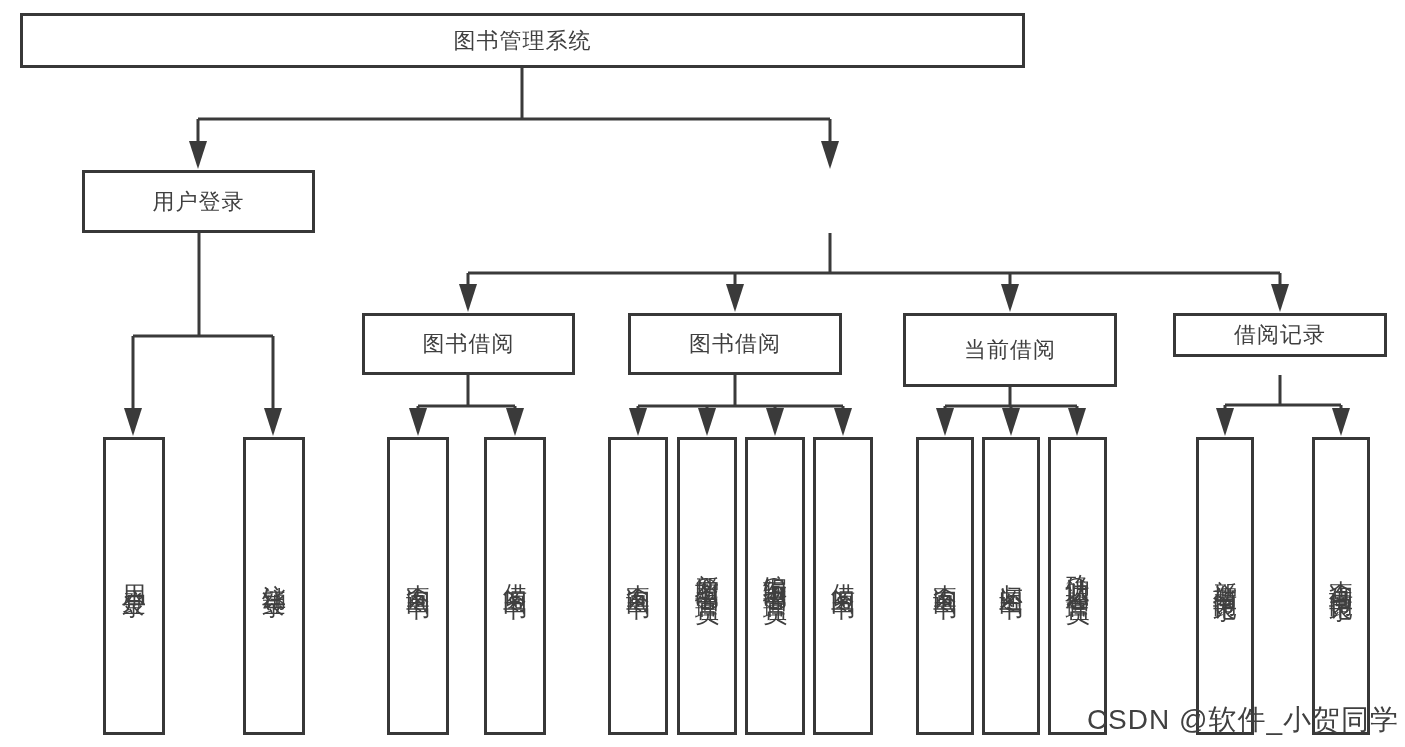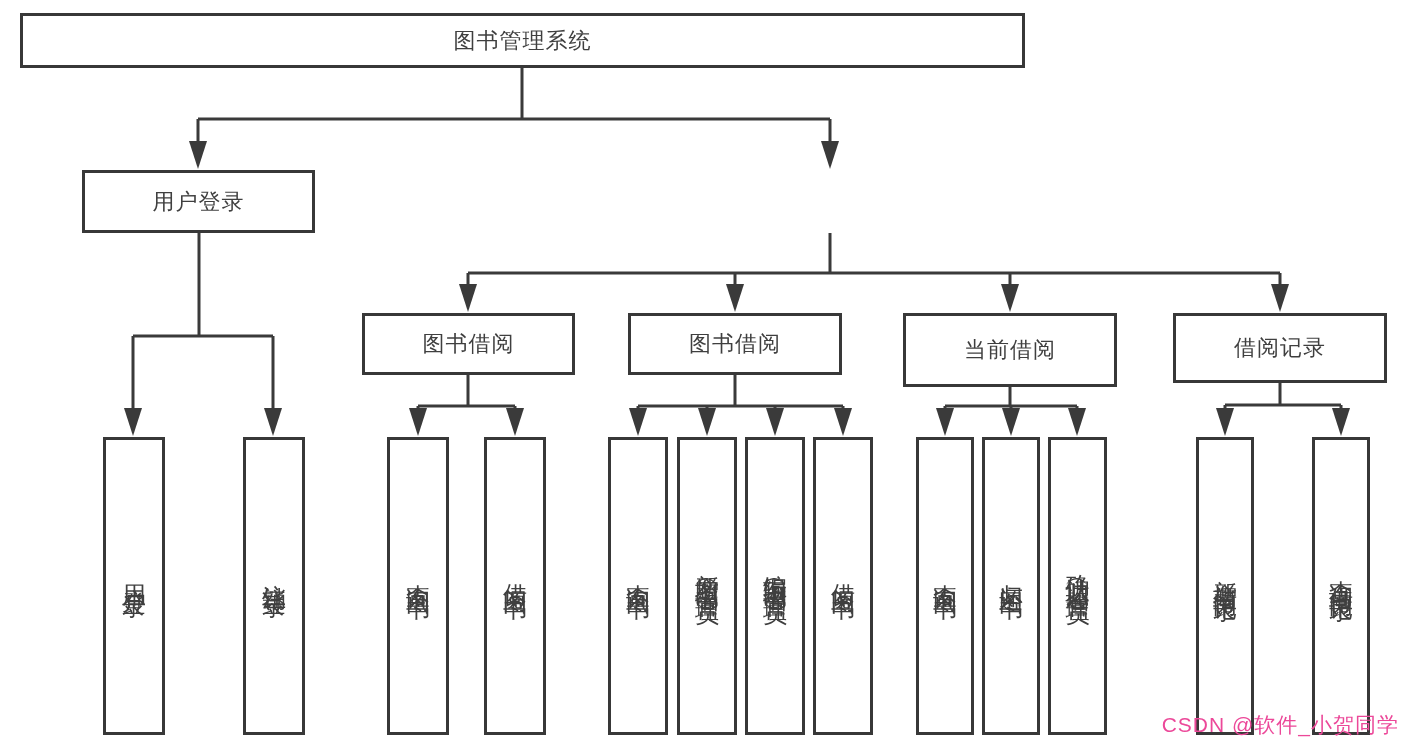--- a/index.html
+++ b/index.html
@@ -4,21 +4,21 @@
 <style>
   html,body{margin:0;padding:0;background:#fff;}
   #stage{position:relative;width:1405px;height:747px;background:#ffffff;overflow:hidden;
          font-family:"Liberation Sans","DejaVu Sans",sans-serif;}
   #wires{position:absolute;left:0;top:0;width:1405px;height:747px;}
   .box{position:absolute;box-sizing:border-box;border:3px solid #383838;background:#fff;
        display:flex;align-items:center;justify-content:center;color:#3f3f3f;text-align:center;}
   .h{font-size:22px;letter-spacing:1px;}
   .v{font-size:24px;padding-bottom:26px;}
   .v .vt{writing-mode:vertical-lr;text-orientation:mixed;letter-spacing:4px;line-height:1;}
-  #watermark{position:absolute;right:6px;bottom:8px;font-size:21px;color:#ec4899;
+  #watermark{position:absolute;right:6px;bottom:8px;font-size:28px;color:#404040;
              letter-spacing:1px;white-space:nowrap;}
 </style>
 </head>
 <body>
 
 <div id="stage">
 
   <svg id="wires" viewBox="0 0 1405 747" xmlns="http://www.w3.org/2000/svg">
     <g stroke="#3a3a3a" stroke-width="3" fill="none">
 
@@ -69,21 +69,21 @@
 
   <div class="box h" style="left:362px;top:313px;width:213px;height:62px">
     <span>图书借阅</span>
   </div>
   <div class="box h" style="left:628px;top:313px;width:214px;height:62px">
     <span>图书借阅</span>
   </div>
   <div class="box h" style="left:903px;top:313px;width:214px;height:74px">
     <span>当前借阅</span>
   </div>
-  <div class="box h" style="left:1173px;top:313px;width:214px;height:70px">
+  <div class="box h" style="left:1173px;top:313px;width:214px;height:44px">
     <span>借阅记录</span>
   </div>
 
   <div class="box v" style="left:103px;top:437px;width:62px;height:298px">
     <span class="vt">用户登录</span>
   </div>
   <div class="box v" style="left:243px;top:437px;width:62px;height:298px">
     <span class="vt">注销登录</span>
   </div>
 

